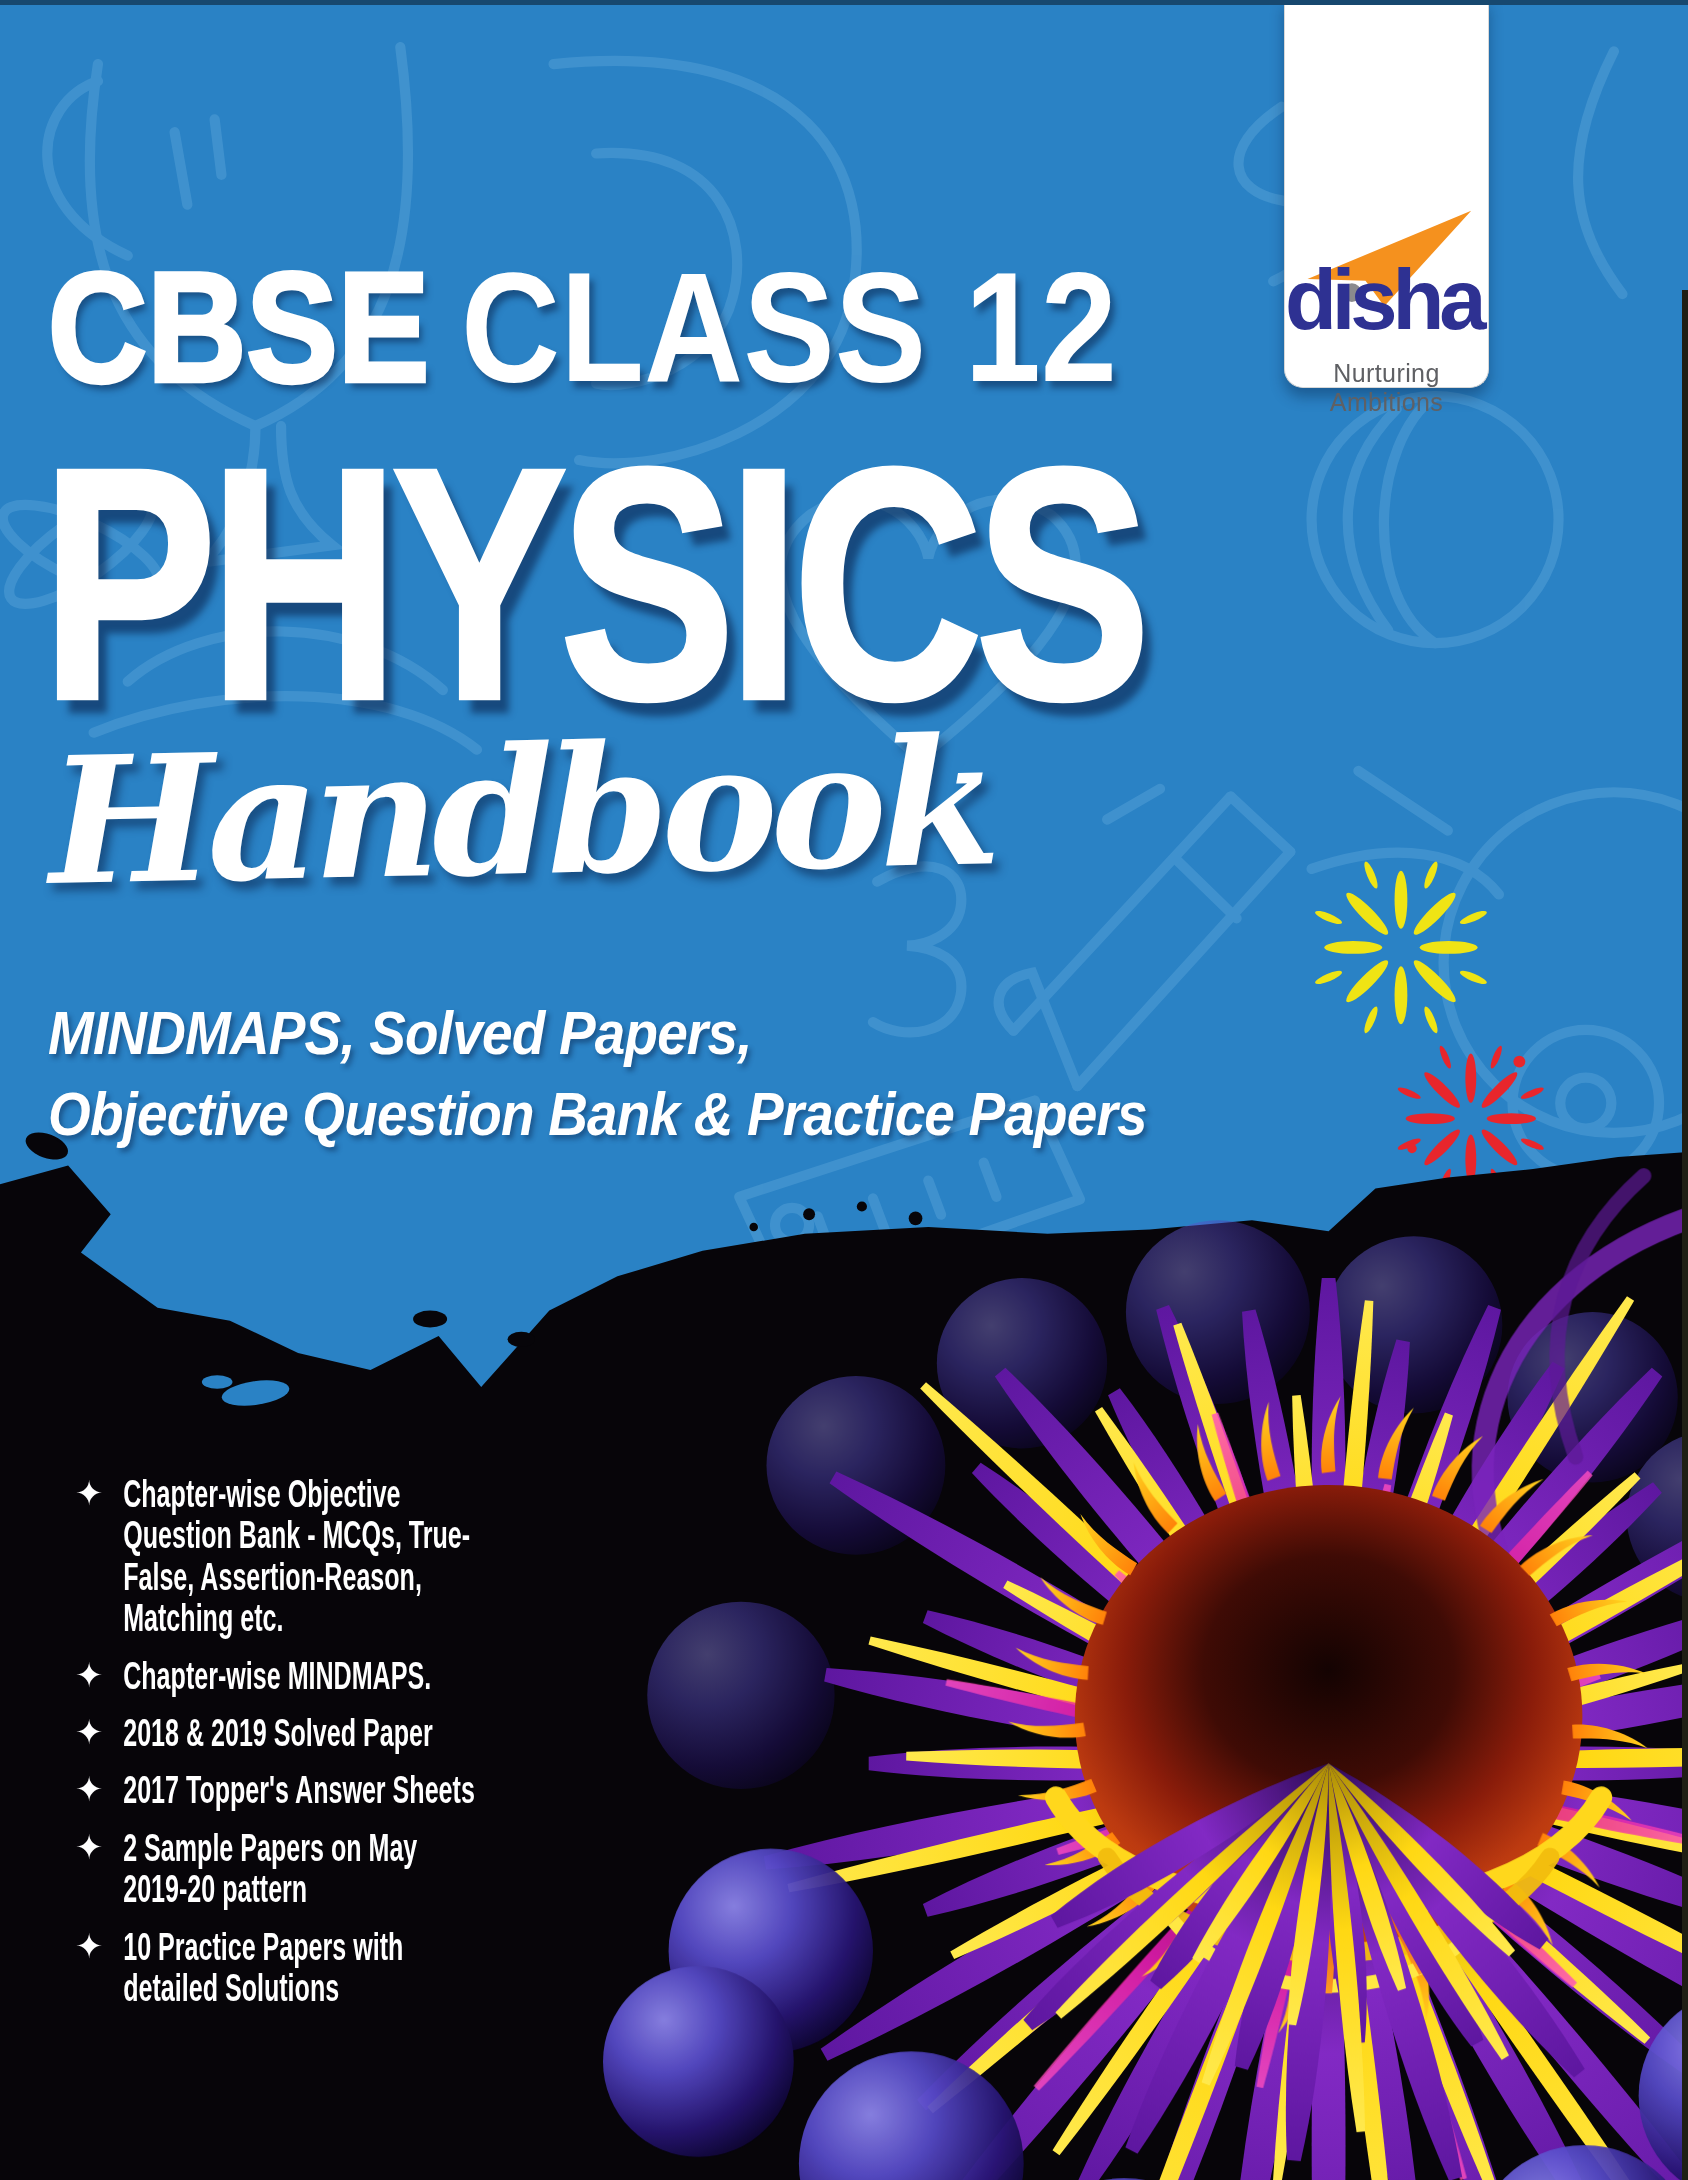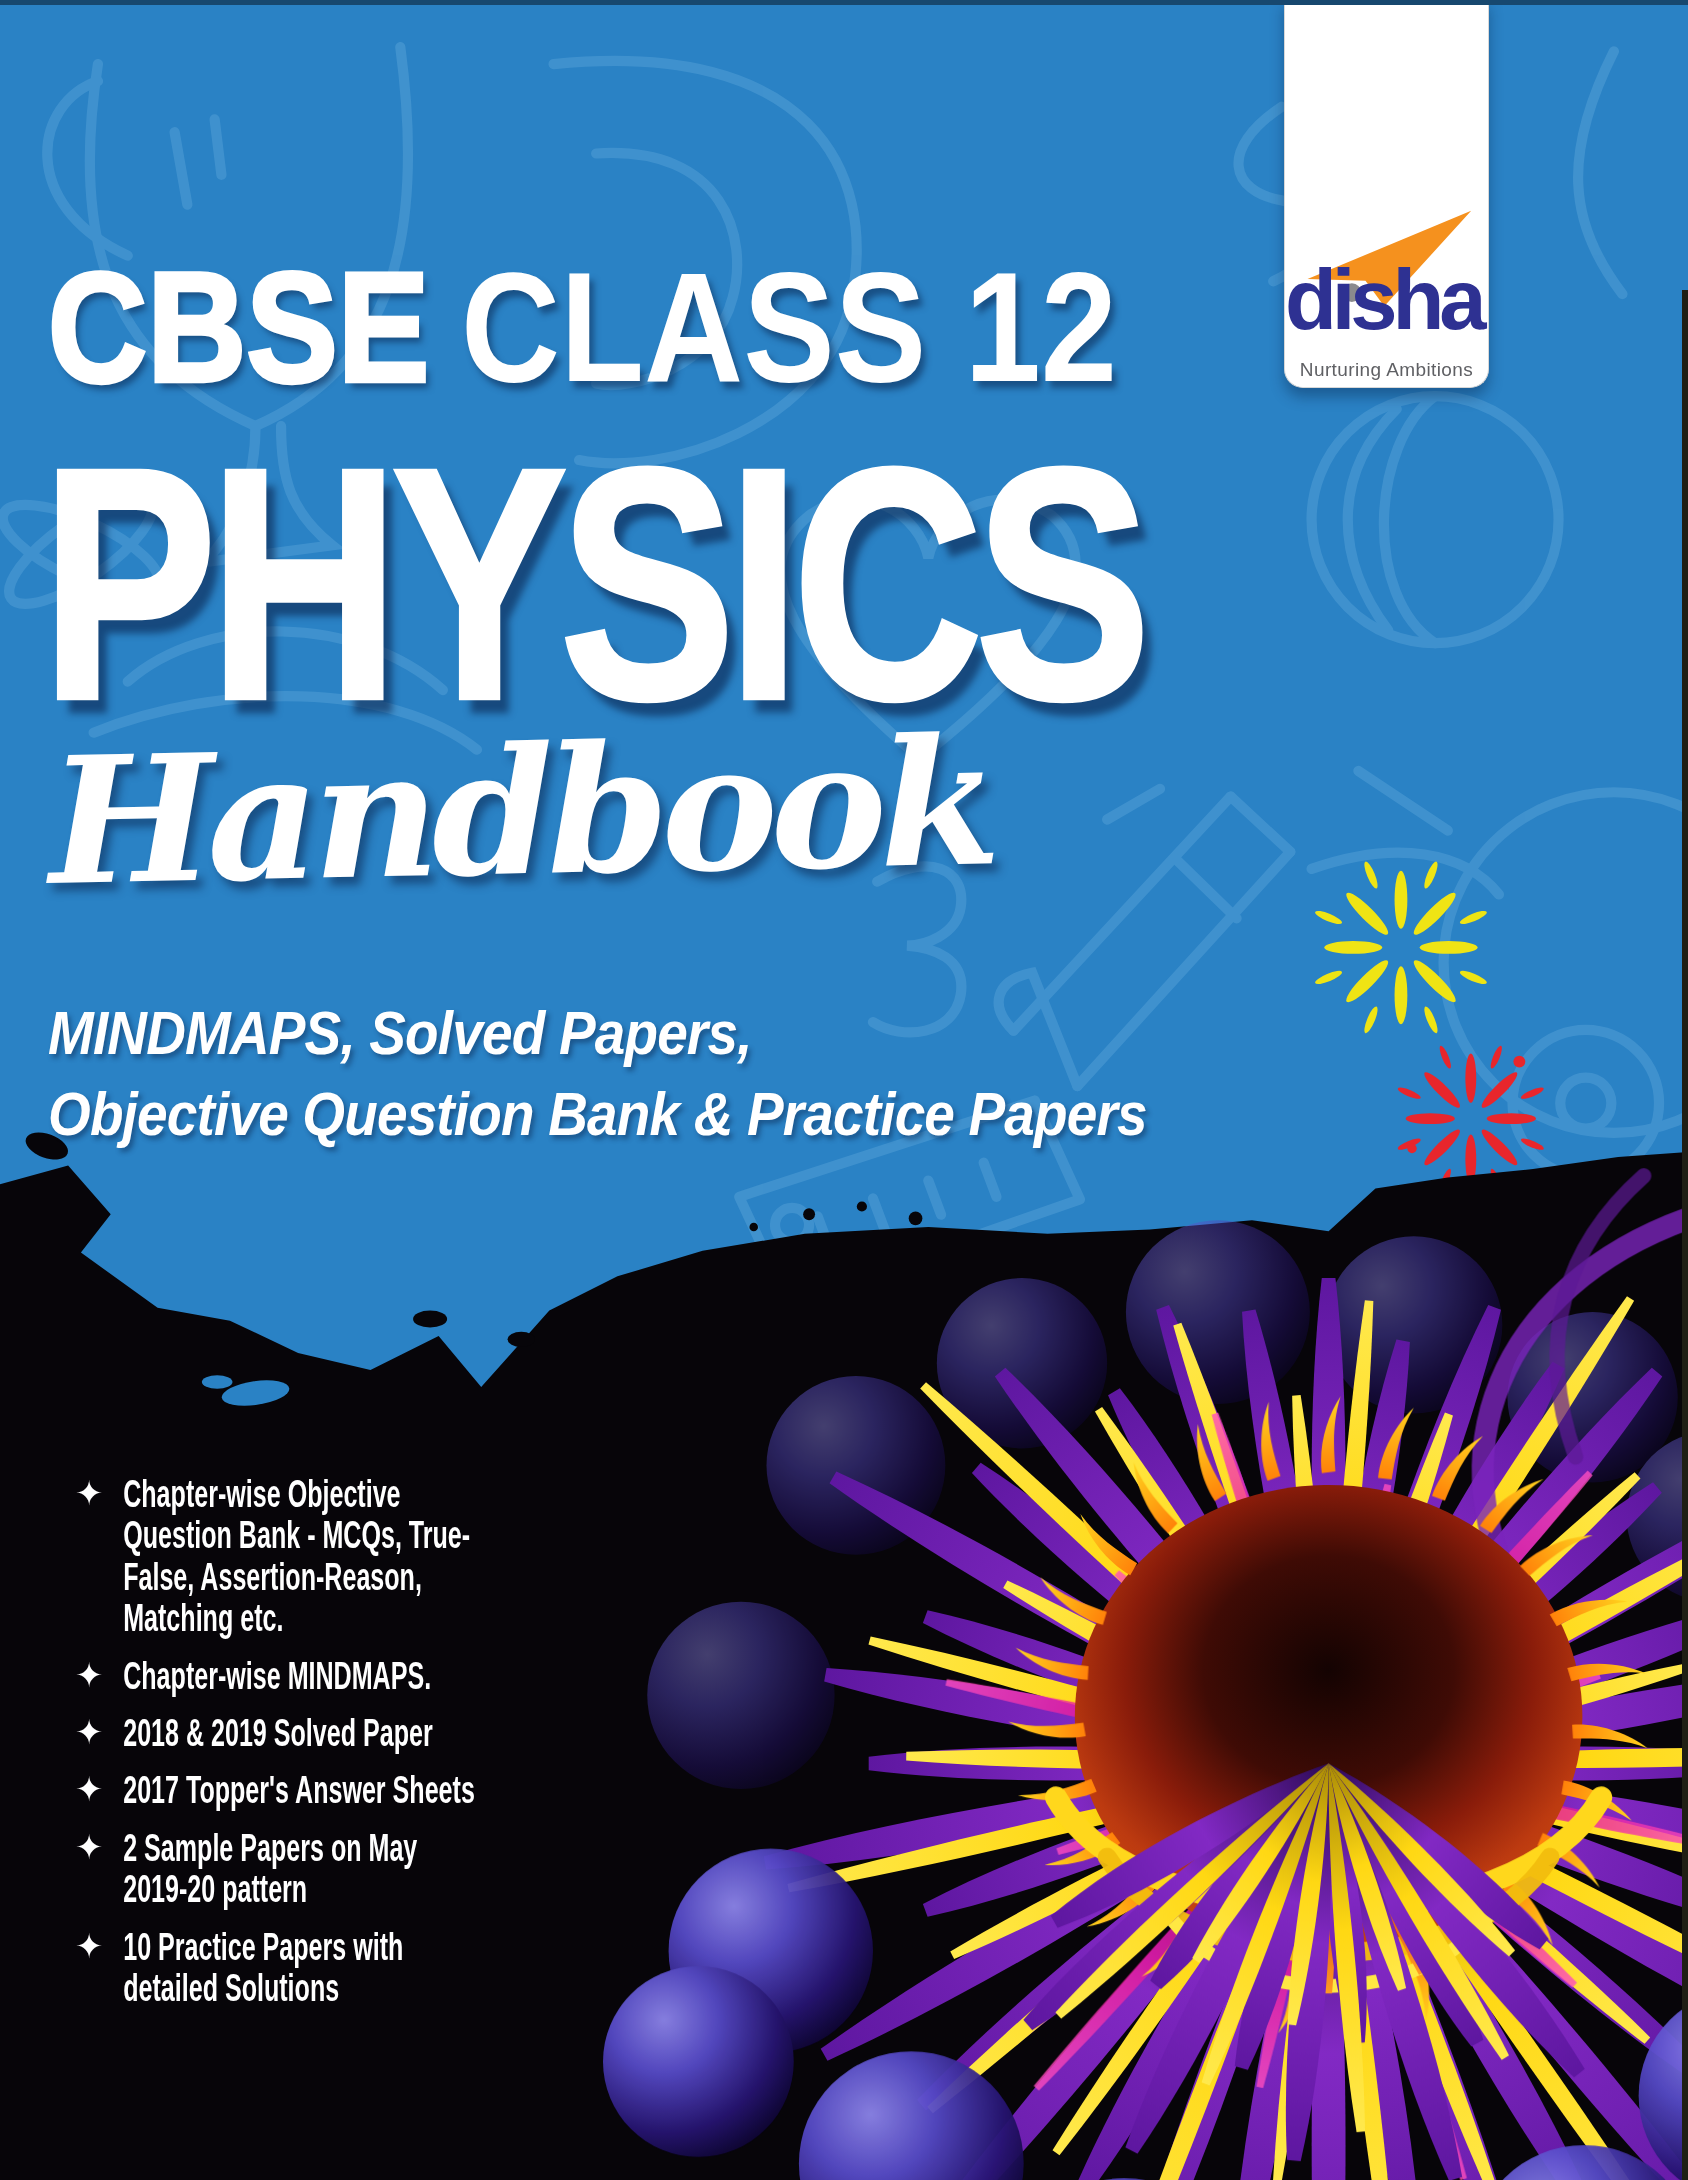--- a/index.html
+++ b/index.html
@@ -15,21 +15,21 @@
   .right-edge{position:absolute;right:0;top:290px;bottom:0;width:6px;background:#1f1f15;z-index:7}
 
   
   .logo{position:absolute;left:1284px;top:0;width:205px;height:388px;background:#ffffff;
         border-radius:0 0 19px 19px;box-shadow:0 8.5px 13.6px rgba(4,24,58,.35);z-index:6;
         border:0.9px solid #d8d8d8;border-top:none;box-sizing:border-box;}
   .logo .arrow-svg{position:absolute;left:13.6px;top:204px;width:179px;height:104px}
   .logo .word{position:absolute;left:0;top:257px;width:100%;text-align:left;
         font-size:85px;line-height:1;font-weight:700;color:#2e3192;letter-spacing:-5.1px}
   .logo .tag{position:absolute;left:0;top:359px;width:100%;text-align:center;
-        font-size:19px;color:#5f6064;letter-spacing:0.4px}
+        font-size:25px;color:#5f6064;letter-spacing:0.4px}
 
   
   .t-cbse{position:absolute;left:48px;top:249px;margin:0;color:#fff;white-space:nowrap;
         font-size:156px;line-height:1;font-weight:700;transform:scaleX(.88);transform-origin:0 0;
         text-shadow:5.1px 6.8px 6.8px rgba(8,32,72,.5);z-index:3}
   .t-cbse .b{-webkit-text-stroke:4.3px #fff}
   .t-cbse .l{margin-left:36px}
   .t-phys{position:absolute;left:41px;top:419px;margin:0;color:#fff;white-space:nowrap;
         font-size:330px;line-height:1;font-weight:700;letter-spacing:-10.2px;
         transform:scaleX(.80);transform-origin:0 0;-webkit-text-stroke:4.3px #fff;

